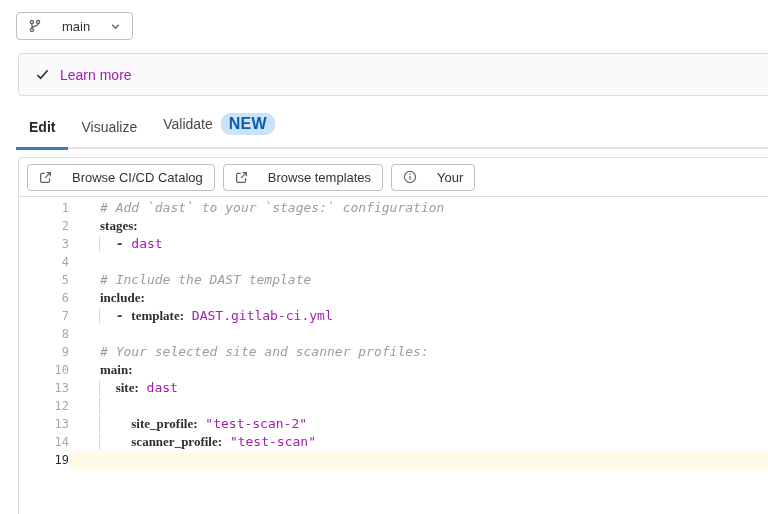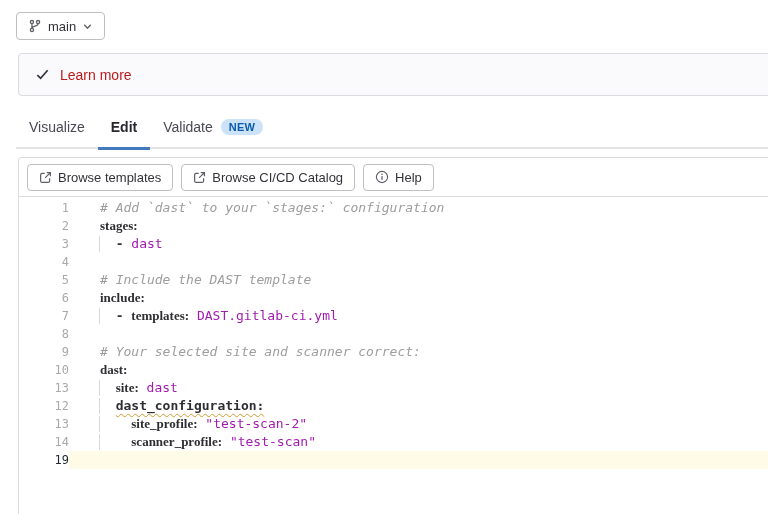--- a/index.html
+++ b/index.html
@@ -7,50 +7,50 @@
   body {
     width: 768px; height: 514px; overflow: hidden;
     font-family: "Liberation Sans", sans-serif;
     color: #333238;
   }
   .page { width: 768px; height: 514px; overflow: hidden; position: relative; }
 
   
   .branch-row { padding: 12px 0 0 16px; }
   .btn {
-    display: inline-flex; align-items: center; gap: 6px;
+    display: inline-flex; align-items: center; gap: 20px;
     background: #fff; border: 1px solid #bfbfc3; border-radius: 4px;
     height: 28px; padding: 0 11px; font-size: 13px; color: #333238;
     font-family: "Liberation Sans", sans-serif; cursor: pointer;
   }
   .btn svg { flex: 0 0 auto; }
 
   
   .alert {
     margin: 13px 0 0 18px; width: 790px; height: 43px;
     background: #fafafc; border: 1px solid #dbdbdf; border-radius: 4px 0 0 4px;
     display: flex; align-items: center; gap: 10px; padding: 0 16px;
     font-size: 14px; color: #333238;
   }
-  .alert a { color: #b91c1c; text-decoration: none; }
+  .alert a { color: #a21caf; text-decoration: none; }
 
   
   .tabs {
     margin: 9px 0 0 16px; width: 790px;
     display: flex; align-items: flex-end;
     border-bottom: 2px solid #e4e4e7; height: 44px;
   }
   .tab {
     padding: 12px 13px; font-size: 14px; color: #4a4953;
     display: flex; align-items: center; gap: 8px; cursor: pointer;
     border-bottom: 3px solid transparent; margin-bottom: -2.5px;
   }
   .tab.active { color: #28272d; font-weight: bold; border-bottom-color: #4279bd; }
   .badge-new {
-    background: #cbe2f9; color: #0b5cad; font-size: 11px; font-weight: bold;
+    background: #cbe2f9; color: #0b5cad; font-size: 16px; font-weight: bold;
     padding: 2px 8px; border-radius: 9px; letter-spacing: .2px;
   }
 
   
   .editor-wrap {
     margin: 8px 0 0 18px; width: 790px; height: 400px;
     border: 1px solid #dcdcde; border-radius: 4px 0 0 0; border-right: none;
     background: #fff;
   }
   .toolbar {
@@ -117,61 +117,61 @@
   <div class="alert">
     <span style="display:inline-flex">
       <svg width="15" height="15" viewBox="0 0 16 16" fill="none" stroke="#333238" stroke-width="1.8">
         <path d="M2.5 8.6 L6 12 L13.5 3.5"></path>
       </svg>
     </span>
     <a href="#">Learn more</a>
   </div>
 
   <nav class="tabs" id="tabs">
+      <div class="tab active">
+        <span>Edit</span>
+      </div>
       <div class="tab">
         <span>Visualize</span>
-      </div>
-      <div class="tab active">
-        <span>Edit</span>
       </div>
       <div class="tab">
         <span>Validate</span>
         <span class="badge-new">NEW</span>
       </div>
     </nav>
 
   <div class="editor-wrap">
     <div class="toolbar">
+      <button class="btn">
+        <span style="display:inline-flex">
+          <svg width="13" height="13" viewBox="0 0 16 16" fill="none" stroke="currentColor" stroke-width="1.5">
+            <path d="M7 3 H3.8 C2.8 3 2 3.8 2 4.8 v7.4 C2 13.2 2.8 14 3.8 14 h7.4 c1 0 1.8-.8 1.8-1.8 V9"></path>
+            <path d="M9.5 2 H14 v4.5 M14 2 L7.5 8.5"></path>
+          </svg>
+        </span>
+        <span>Browse CI/CD Catalog</span>
+      </button>
       <button class="btn">
         <span style="display:inline-flex">
           <svg width="13" height="13" viewBox="0 0 16 16" fill="none" stroke="currentColor" stroke-width="1.5">
             <path d="M7 3 H3.8 C2.8 3 2 3.8 2 4.8 v7.4 C2 13.2 2.8 14 3.8 14 h7.4 c1 0 1.8-.8 1.8-1.8 V9"></path>
             <path d="M9.5 2 H14 v4.5 M14 2 L7.5 8.5"></path>
           </svg>
         </span>
         <span>Browse templates</span>
       </button>
       <button class="btn">
         <span style="display:inline-flex">
-          <svg width="13" height="13" viewBox="0 0 16 16" fill="none" stroke="currentColor" stroke-width="1.5">
-            <path d="M7 3 H3.8 C2.8 3 2 3.8 2 4.8 v7.4 C2 13.2 2.8 14 3.8 14 h7.4 c1 0 1.8-.8 1.8-1.8 V9"></path>
-            <path d="M9.5 2 H14 v4.5 M14 2 L7.5 8.5"></path>
-          </svg>
-        </span>
-        <span>Browse CI/CD Catalog</span>
-      </button>
-      <button class="btn">
-        <span style="display:inline-flex">
           <svg width="14" height="14" viewBox="0 0 16 16">
             <circle cx="8" cy="8" r="6.4" fill="none" stroke="currentColor" stroke-width="1.3"></circle>
             <rect x="7.3" y="7" width="1.4" height="4.2" fill="currentColor"></rect>
             <circle cx="8" cy="4.9" r="0.95" fill="currentColor"></circle>
           </svg>
         </span>
-        <span>Help</span>
+        <span>Your</span>
       </button>
     </div>
     <div class="code-area" id="code">
         <div class="code-line">
           <span class="ln">1</span>
           <span class="line-content"><span class="tok-comment"># Add `dast` to your `stages:` configuration</span></span>
         </div>
         <div class="code-line">
           <span class="ln">2</span>
           <span class="line-content"><span class="tok-key">stages:</span></span>
@@ -187,41 +187,41 @@
         <div class="code-line">
           <span class="ln">5</span>
           <span class="line-content"><span class="tok-comment"># Include the DAST template</span></span>
         </div>
         <div class="code-line">
           <span class="ln">6</span>
           <span class="line-content"><span class="tok-key">include:</span></span>
         </div>
         <div class="code-line g">
           <span class="ln">7</span>
-          <span class="line-content"><span class="tok-plain">  - </span><span class="tok-key">templates:</span><span class="tok-plain"> </span><span class="tok-value">DAST.gitlab-ci.yml</span></span>
+          <span class="line-content"><span class="tok-plain">  - </span><span class="tok-key">template:</span><span class="tok-plain"> </span><span class="tok-value">DAST.gitlab-ci.yml</span></span>
         </div>
         <div class="code-line">
           <span class="ln">8</span>
           <span class="line-content"></span>
         </div>
         <div class="code-line">
           <span class="ln">9</span>
-          <span class="line-content"><span class="tok-comment"># Your selected site and scanner correct:</span></span>
+          <span class="line-content"><span class="tok-comment"># Your selected site and scanner profiles:</span></span>
         </div>
         <div class="code-line">
           <span class="ln">10</span>
-          <span class="line-content"><span class="tok-key">dast:</span></span>
+          <span class="line-content"><span class="tok-key">main:</span></span>
         </div>
         <div class="code-line g">
           <span class="ln">13</span>
           <span class="line-content"><span class="tok-plain">  </span><span class="tok-key">site:</span><span class="tok-plain"> </span><span class="tok-value">dast</span></span>
         </div>
         <div class="code-line g">
           <span class="ln">12</span>
-          <span class="line-content"><span class="tok-plain">  </span><span class="tok-key-warn">dast_configuration:</span></span>
+          <span class="line-content"><span class="tok-plain">  </span></span>
         </div>
         <div class="code-line g">
           <span class="ln">13</span>
           <span class="line-content"><span class="tok-plain">    </span><span class="tok-key">site_profile:</span><span class="tok-plain"> </span><span class="tok-value">"test-scan-2"</span></span>
         </div>
         <div class="code-line g">
           <span class="ln">14</span>
           <span class="line-content"><span class="tok-plain">    </span><span class="tok-key">scanner_profile:</span><span class="tok-plain"> </span><span class="tok-value">"test-scan"</span></span>
         </div>
         <div class="code-line active">

